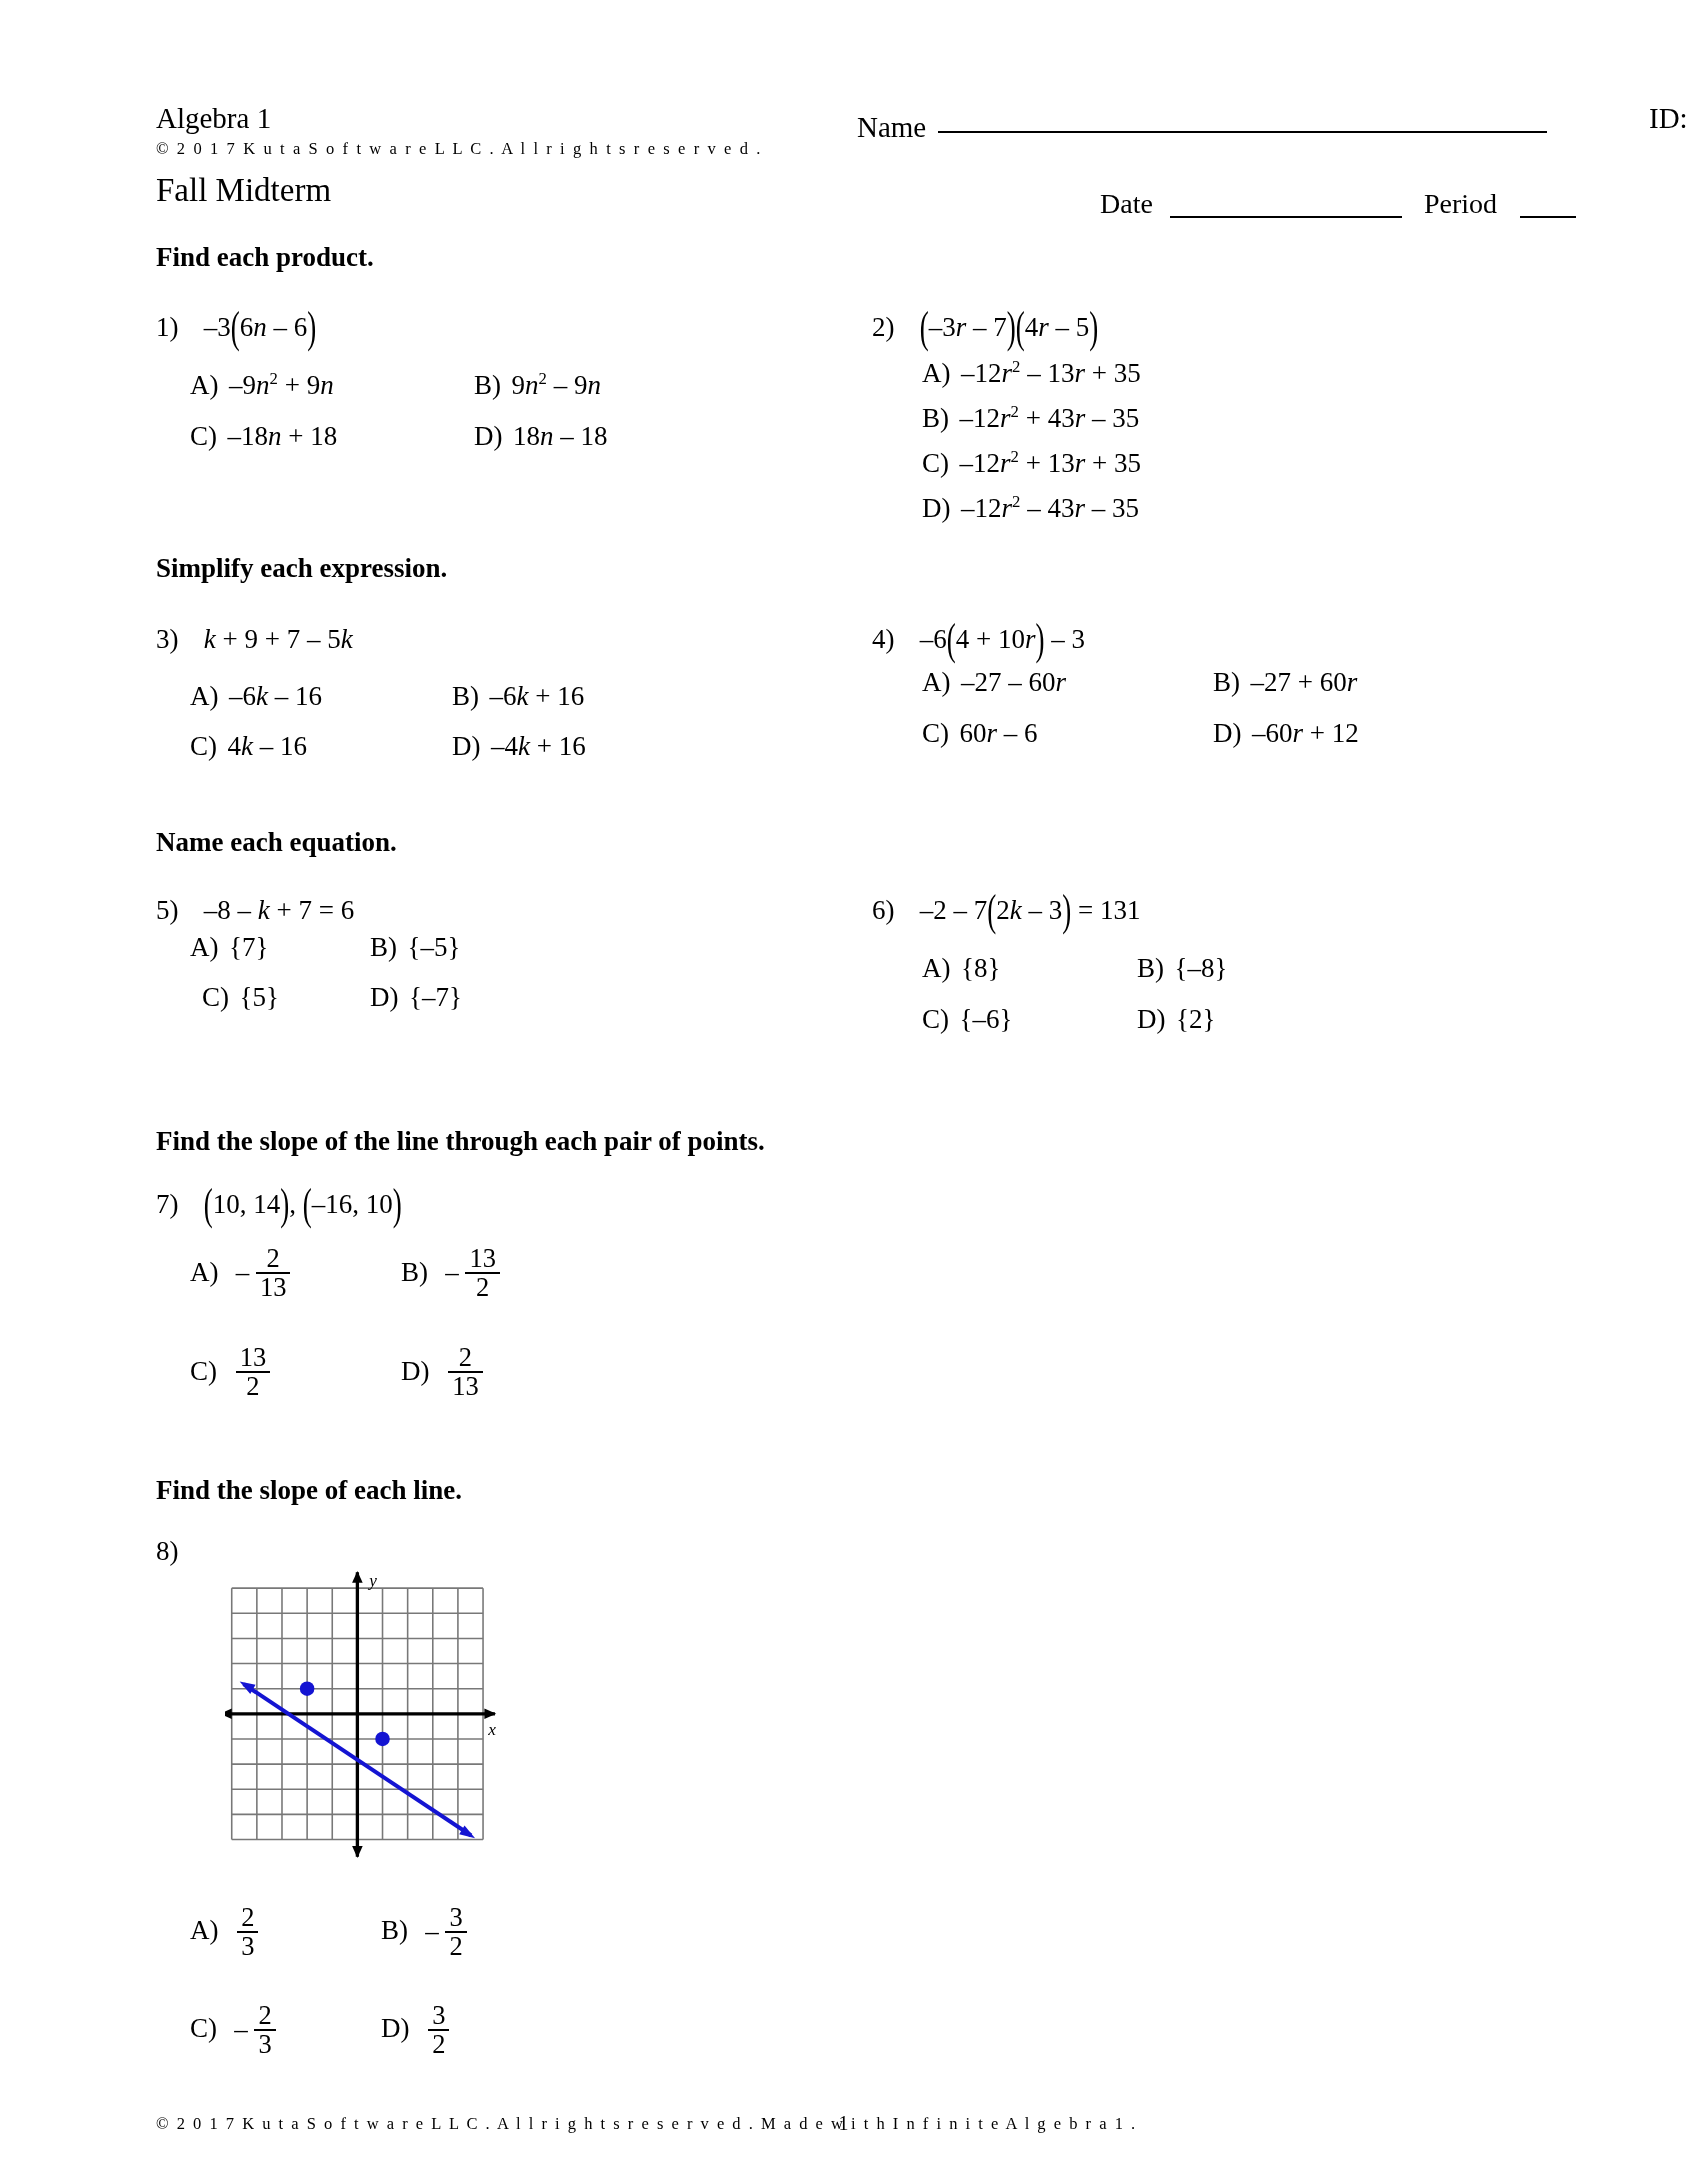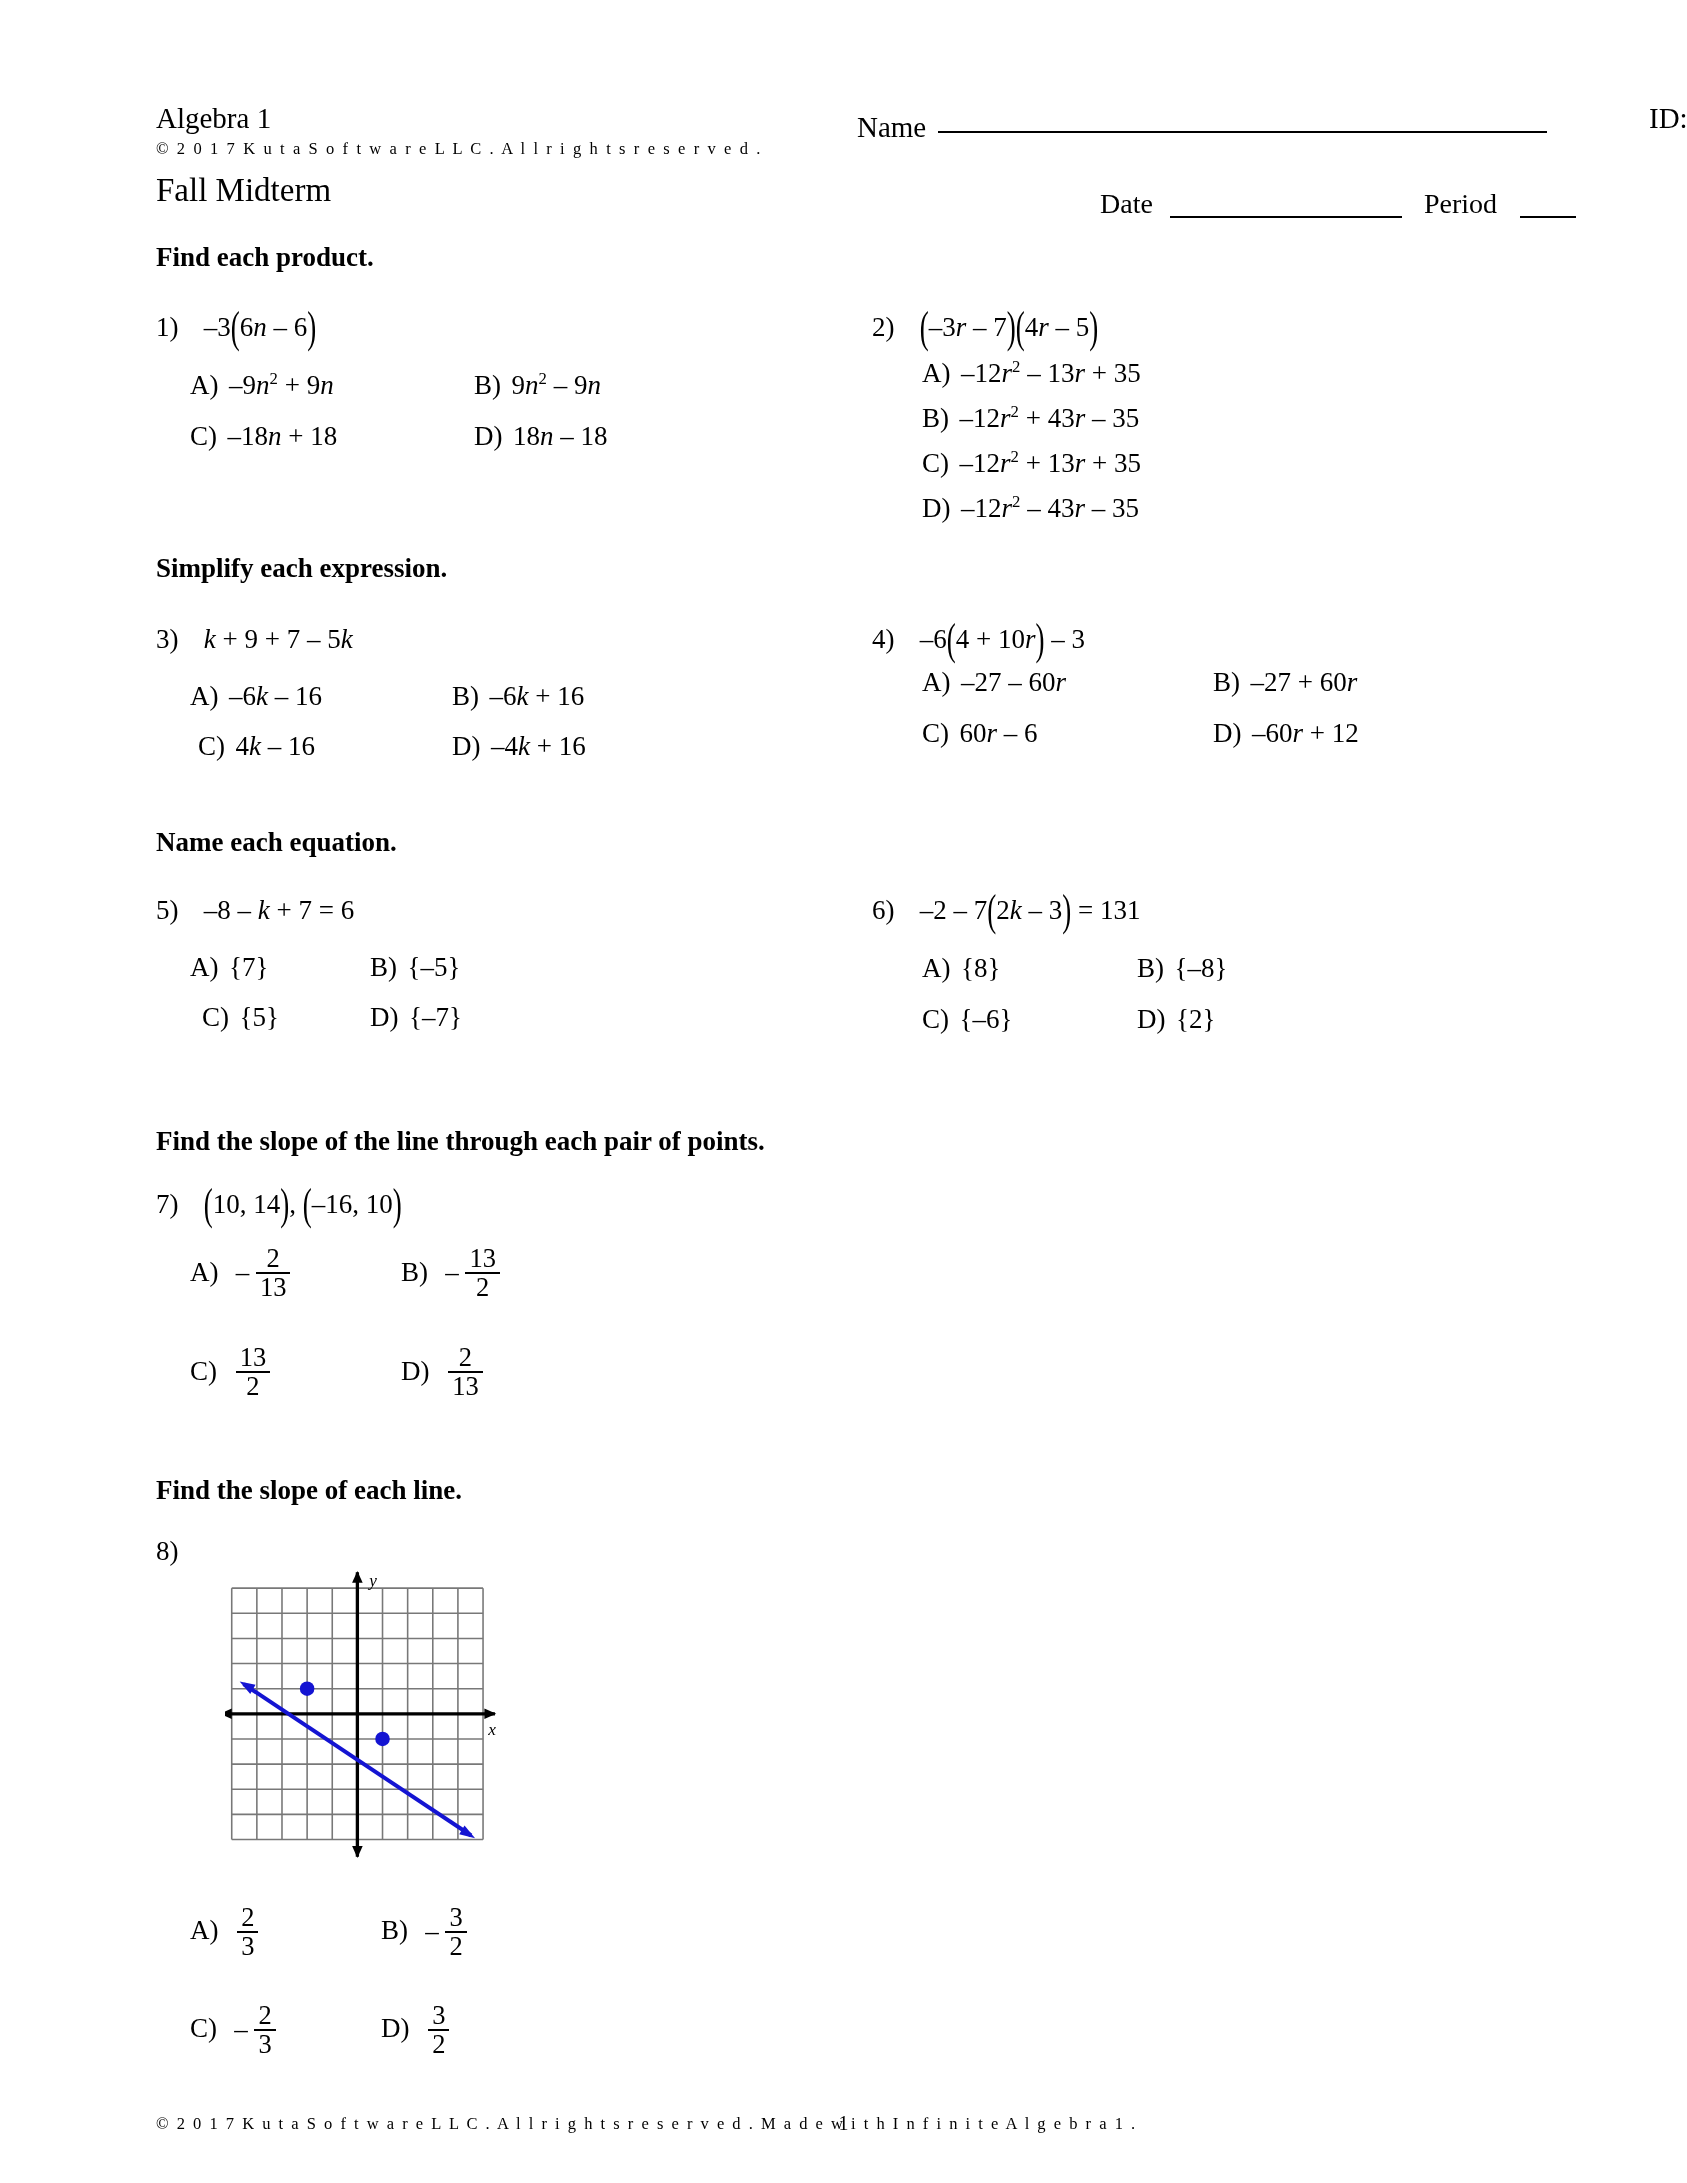--- a/index.html
+++ b/index.html
@@ -195,21 +195,21 @@
     <div style="position:relative; margin-top:20px;">
       <div class="crow">
         <div class="choice" style="left:34px">
           <span class="clabel">A)</span><span class="ctext">–6<span class="ital">k</span> – 16</span>
         </div>
         <div class="choice" style="left:296px">
           <span class="clabel">B)</span><span class="ctext">–6<span class="ital">k</span> + 16</span>
         </div>
       </div>
       <div class="crow" style="margin-top:5.3px">
-        <div class="choice" style="left:42px">
+        <div class="choice" style="left:34px">
           <span class="clabel">C)</span><span class="ctext">4<span class="ital">k</span> – 16</span>
         </div>
         <div class="choice" style="left:296px">
           <span class="clabel">D)</span><span class="ctext">–4<span class="ital">k</span> + 16</span>
         </div>
       </div>
     </div>
   </div>
 
   <div class="problem" style="left:872px; top:623px; width:728px;">
@@ -237,21 +237,21 @@
     </div>
   </div>
 
   <div class="direction" style="top:826px">Name each equation.</div>
 
   <div class="problem" style="left:156px; top:894px; width:715px;">
     <div class="pnum-line">
       <span class="pnum">5)</span>
       <span class="expr">–8 – <span class="ital">k</span> + 7 = 6</span>
     </div>
-    <div style="position:relative; margin-top:20px;">
+    <div style="position:relative; ">
       <div class="crow">
         <div class="choice" style="left:34px">
           <span class="clabel">A)</span><span class="ctext">{7}</span>
         </div>
         <div class="choice" style="left:214px">
           <span class="clabel">B)</span><span class="ctext">{–5}</span>
         </div>
       </div>
       <div class="crow" style="margin-top:5.3px">
         <div class="choice" style="left:46px">

